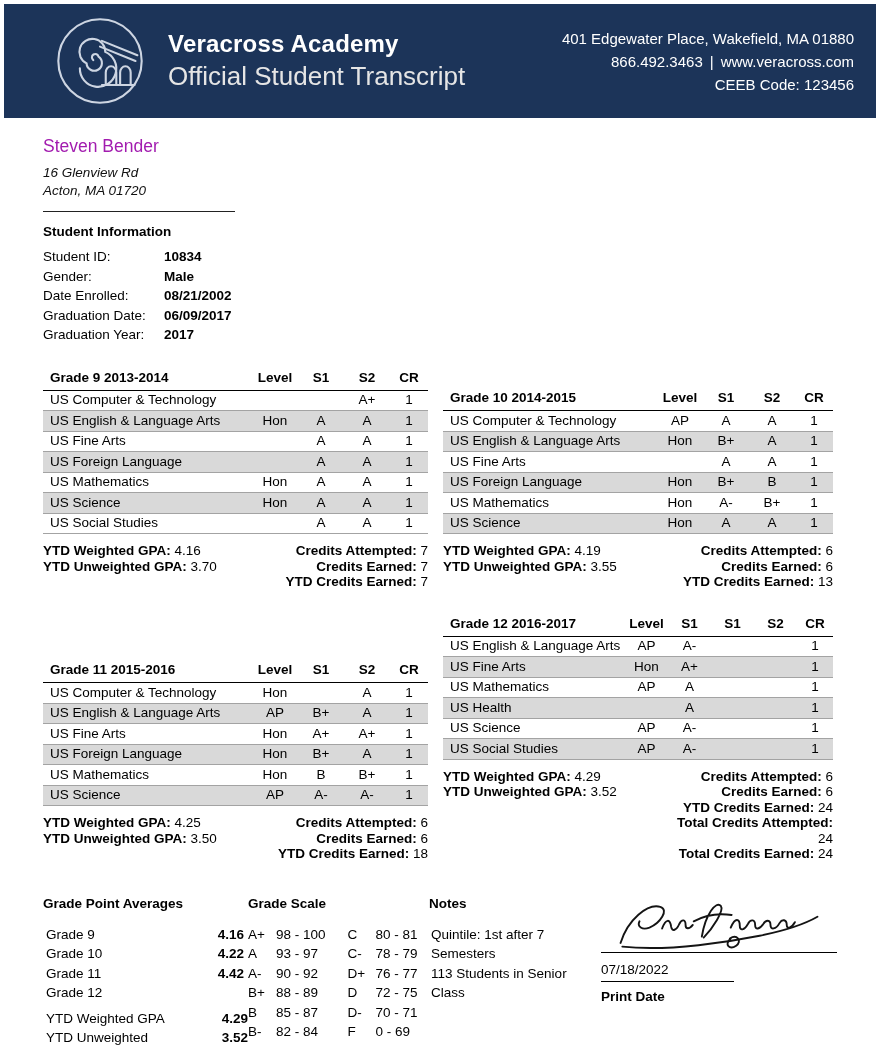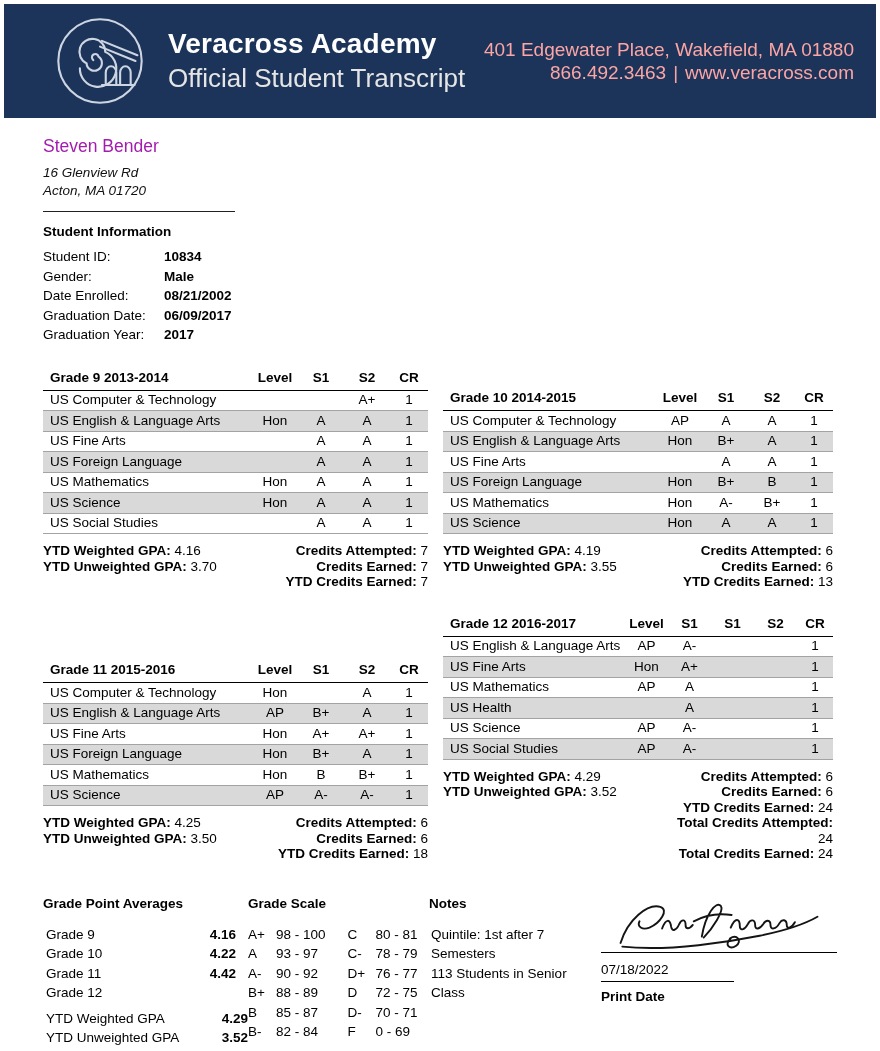--- a/index.html
+++ b/index.html
@@ -12,23 +12,23 @@
   }
   
   .band {
     margin:4px 4px 0 4px; height:114px;
     background:#1c3459;
     display:flex; align-items:center;
     padding:0 22px 0 24px;
   }
   .logo { width:92px; height:92px; margin-left:26px; flex:none; }
   .titles { margin-left:22px; }
-  .school-name { color:#ffffff; font-size:28px; font-weight:bold; letter-spacing:.2px; }
+  .school-name { color:#ffffff; font-size:24px; font-weight:bold; letter-spacing:.2px; }
   .doc-title   { color:#e5e5e5; font-size:26px; font-weight:normal; margin-top:3px; }
-  .contact { margin-left:auto; text-align:right; color:#fca5a5; font-size:19px; line-height:23px; }
+  .contact { margin-left:auto; text-align:right; color:#ffffff; font-size:15px; line-height:23px; }
   .contact .pipe { margin:0 7px; }
   
   .student { margin:18px 43px 0 43px; }
   .student-name { font-size:17.5px; color:#a21caf; }
   .student-addr { font-style:italic; font-size:13.5px; line-height:18px; margin-top:7px; color:#111; }
   .rule { width:192px; border-bottom:1.6px solid #222; margin-top:11px; }
   .info-title { font-weight:bold; margin-top:12px; margin-bottom:8px; }
   .info-row { display:flex; line-height:19.5px; }
   .info-label { width:121px; }
   .info-value { font-weight:bold; }
@@ -52,21 +52,21 @@
   .drow { height:20.5px; line-height:20.5px; border-bottom:1px solid #a3a3a3; }
   .drow.shade { background:#d9d9d9; }
   .tsummary { display:flex; margin-top:9px; line-height:15.5px; }
   .lsum { flex:1; }
   .rsum { text-align:right; min-width:195px; }
   .blabel { font-weight:bold; }
   
   .bottom { display:flex; margin:34px 43px 0 43px; align-items:flex-start; }
   .section-title { font-weight:bold; margin-bottom:14px; }
   .gpa { width:205px; }
-  .gpa-row { display:flex; line-height:19.5px; padding-left:3px; }
+  .gpa-row { display:flex; line-height:19.5px; padding-left:3px;gap:8px; }
   .gpa-row.gap { margin-top:6px; }
   .gpa-label { width:128px; }
   .gpa-value { font-weight:bold; width:62px; text-align:right; }
   .gpa-row.wide .gpa-label { width:138px; }
   .gpa-row.wide .gpa-value { width:66px; }
   .scale { width:200px; }
   .scale-cols { display:flex; column-gap:22px; }
   .scale-row { display:flex; line-height:19.5px; }
   .scale-letter { width:28px; }
   .notes { width:190px; }
@@ -91,20 +91,21 @@
     </svg>
     <div class="titles">
       <div class="school-name">Veracross Academy</div>
       <div class="doc-title">Official Student Transcript</div>
     </div>
     <div class="contact">
       <div>401 Edgewater Place, Wakefield, MA 01880</div>
       <div>
         <span>866.492.3463</span><span class="pipe">|</span><span>www.veracross.com</span>
       </div>
+      <div>CEEB Code: 123456</div>
     </div>
   </header>
 
   <section class="student">
     <div class="student-name">Steven Bender</div>
     <div class="student-addr">
       <div>16 Glenview Rd</div>
       <div>Acton, MA 01720</div>
     </div>
     <div class="rule"></div>

